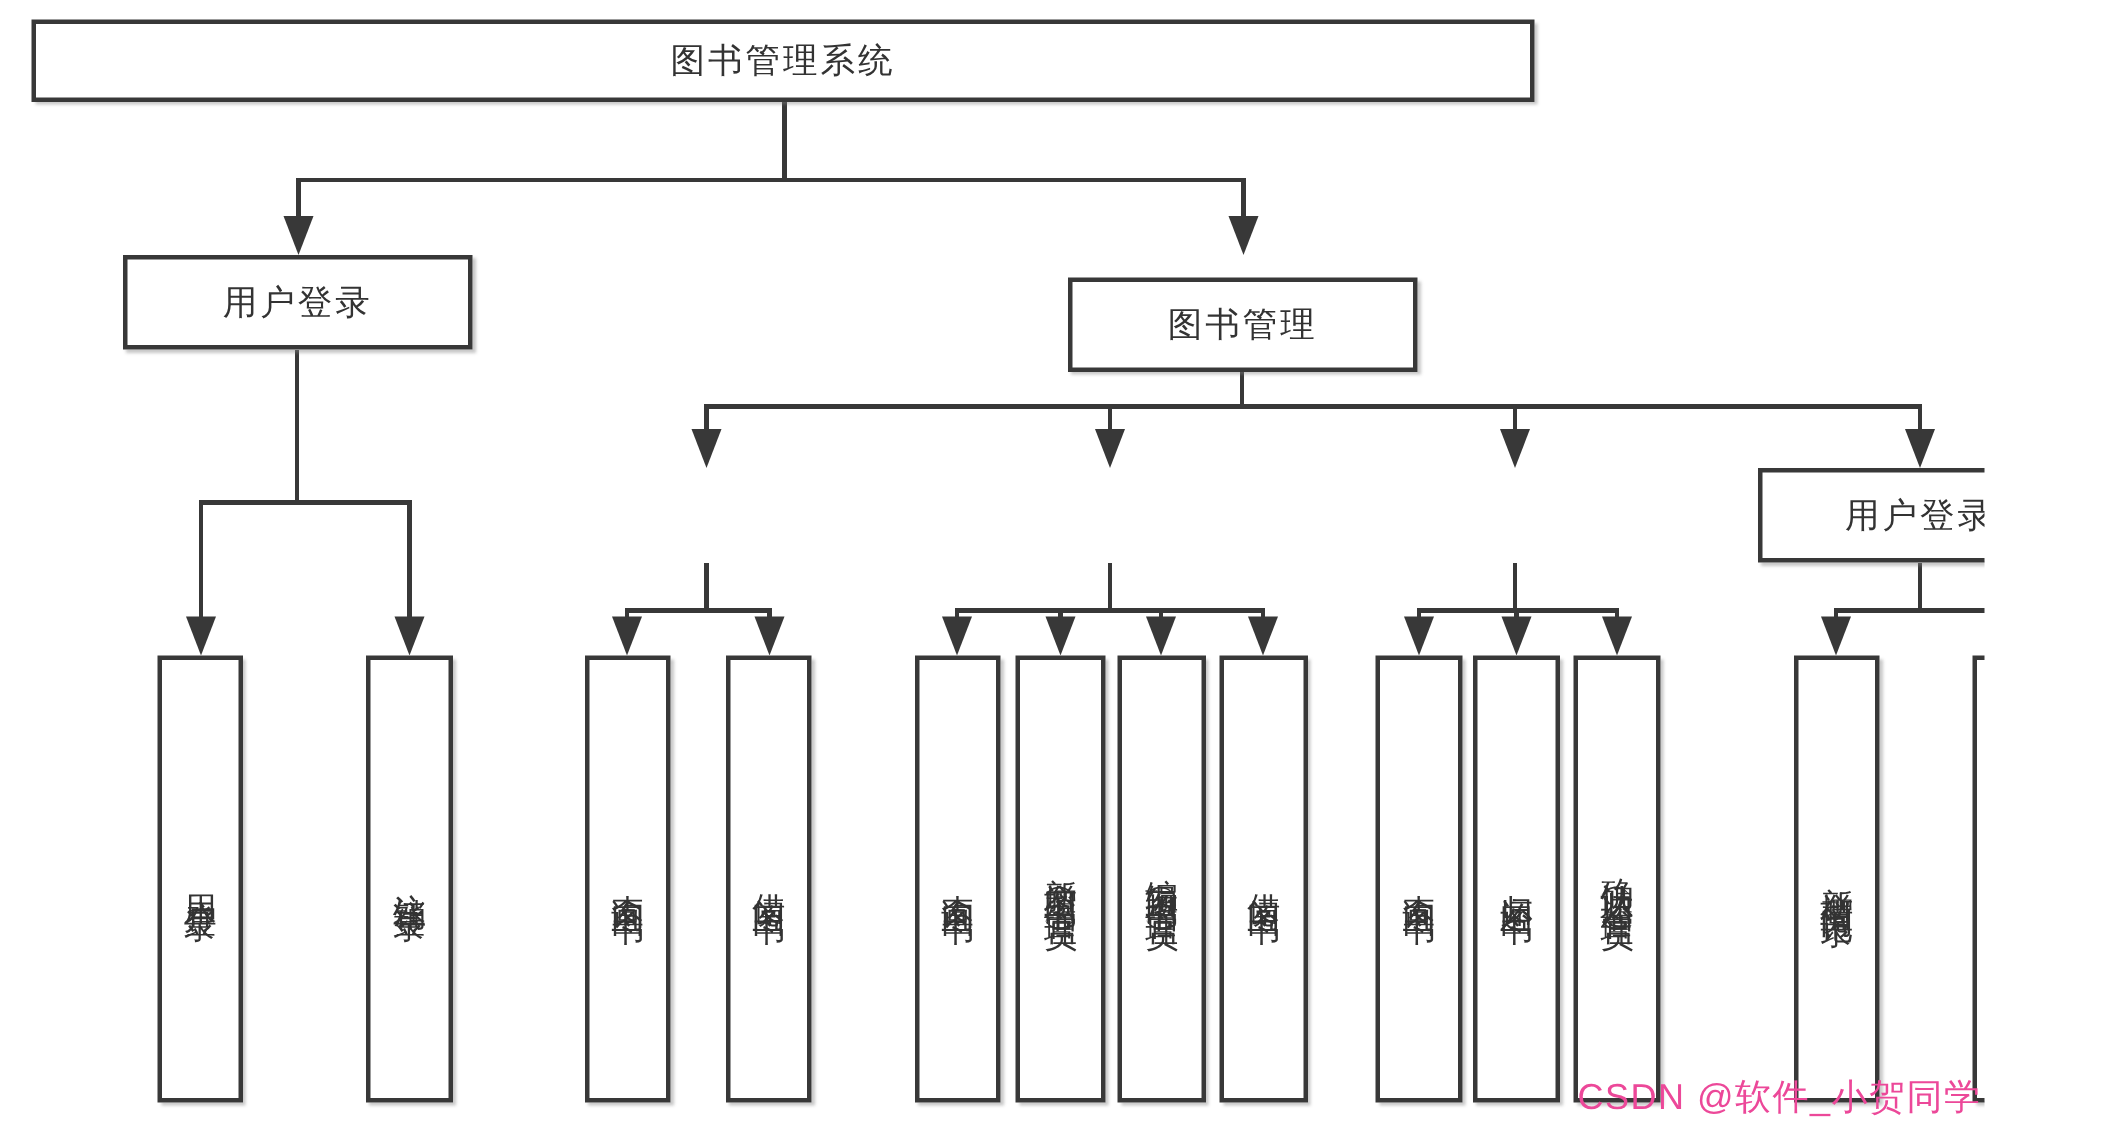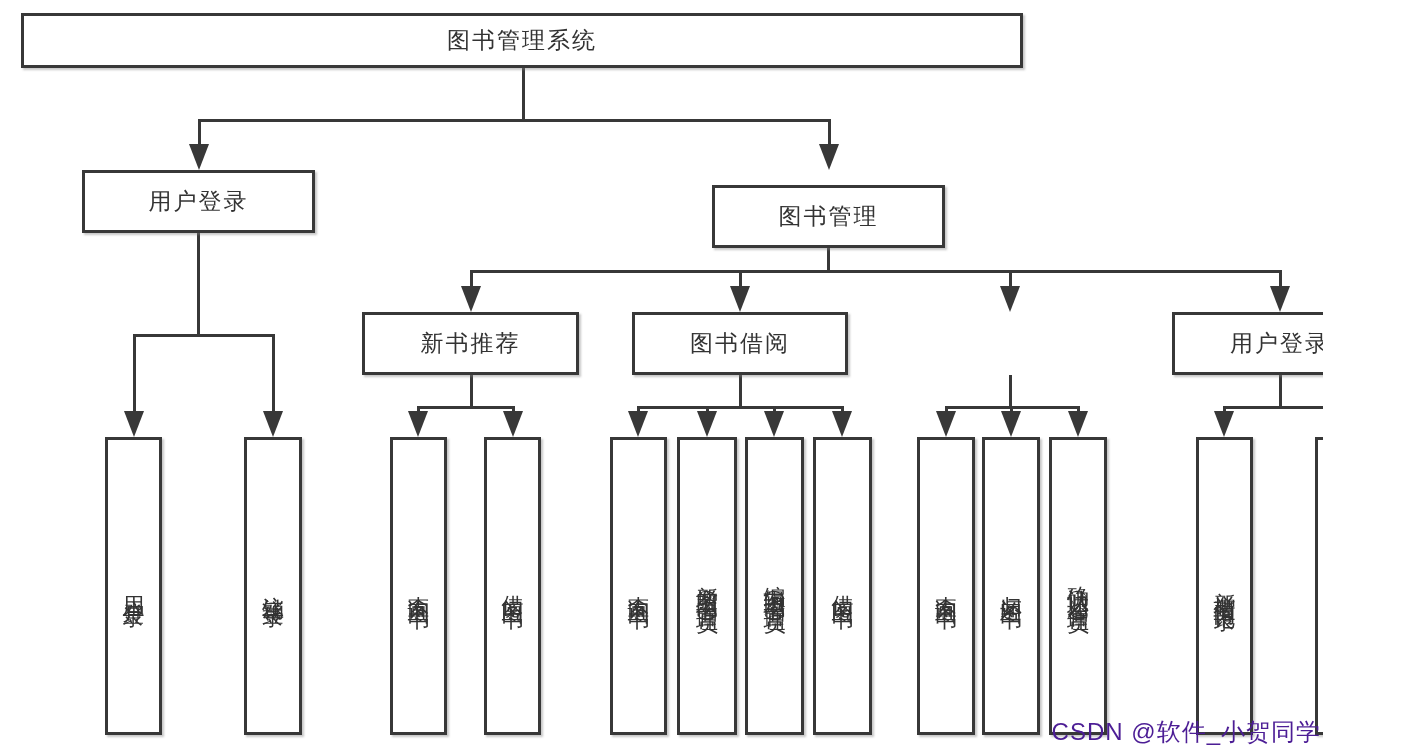--- a/index.html
+++ b/index.html
@@ -42,21 +42,21 @@
     letter-spacing: 4px;
     line-height: 1;
     white-space: nowrap;
   }
   .watermark {
     position: absolute;
     right: 2px;
     bottom: 0px;
     font-size: 24px;
     line-height: 1.2;
-    color: #4c1d95;
+    color: #ec4899;
     letter-spacing: 1px;
     white-space: nowrap;
     z-index: 5;
   }
 </style>
 </head>
 <body>
 
 <div class="stage">
 
@@ -96,26 +96,20 @@
     <span class="hlabel">图书管理系统</span>
   </div>
 
   <div class="node" style="left:82px; top:170px; width:233px; height:63px;">
     <span class="hlabel">用户登录</span>
   </div>
   <div class="node" style="left:712px; top:170px; width:233px; height:63px;margin-top:15px;">
     <span class="hlabel">图书管理</span>
   </div>
 
-  <div class="node" style="left:362px; top:312px; width:217px; height:63px;">
-    <span class="hlabel">新书推荐</span>
-  </div>
-  <div class="node" style="left:632px; top:312px; width:216px; height:63px;">
-    <span class="hlabel">图书借阅</span>
-  </div>
   <div class="node" style="left:1172px; top:312px; width:216px; height:63px;">
     <span class="hlabel">用户登录</span>
   </div>
 
   <div class="node vnode" style="left:105px; top:437px; width:57px; height:298px;">
     <span class="vlabel">用户登录</span>
   </div>
   <div class="node vnode" style="left:244px; top:437px; width:58px; height:298px;">
     <span class="vlabel">注销登录</span>
   </div>

